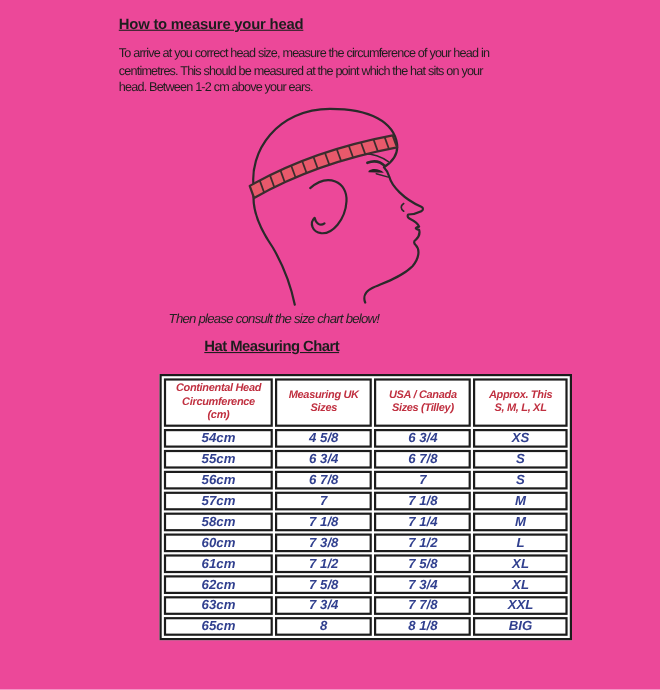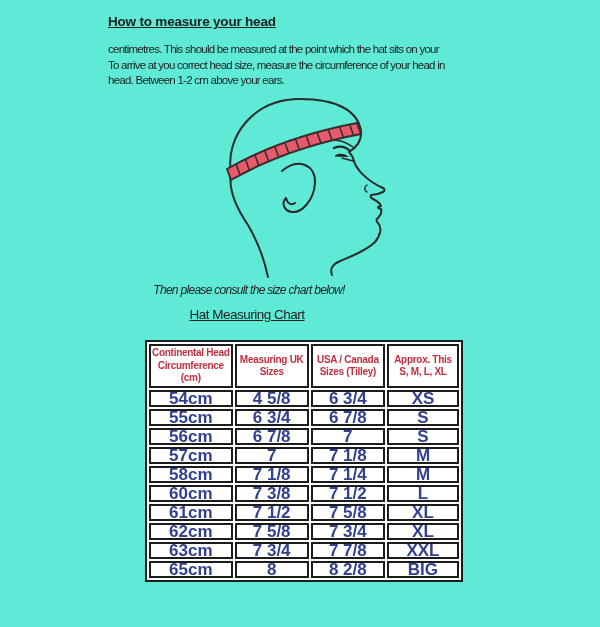--- a/index.html
+++ b/index.html
@@ -8,21 +8,21 @@
     --border-dark:#1c1c1c;
     --tape-pink:#e8596b;
     --tape-line:#3b2d2e;
     --ink:#1e1e1e;
   }
   *{margin:0;padding:0;box-sizing:border-box;}
   html,body{background:#fff;}
   .page{
     position:relative;
     width:600px;height:627px;
-    background:#5eead4;
+    background:#ec4899;
     overflow:hidden;
     font-family:"Liberation Sans", sans-serif;
     color:var(--ink);
   }
   .heading{
     position:absolute;left:108px;top:14px;
     font-size:13.5px;font-weight:bold;letter-spacing:-0.2px;
     text-decoration:underline;
   }
   .intro{
@@ -36,63 +36,64 @@
   }
   .caption{
     position:absolute;left:0;top:283px;width:498px;
     text-align:center;
     font-size:12px;font-style:italic;letter-spacing:-0.7px;
     color:#222;
   }
   .chart-title{
     position:absolute;left:0;top:307px;width:494px;
     text-align:center;
-    font-size:13.5px;font-weight:normal;letter-spacing:-0.5px;
+    font-size:13.5px;font-weight:bold;letter-spacing:-0.5px;
     text-decoration:underline;
   }
   table.size-table{
     position:absolute;left:145px;top:340px;
-    width:318px;
+    width:375px;
     table-layout:fixed;
     border-collapse:separate;
     border-spacing:2px;
     border:2px solid var(--border-dark);
     background:#fff;
+    font-style:italic;
   }
   table.size-table th,
   table.size-table td{
     border:2px solid var(--border-dark);
     text-align:center;
     vertical-align:middle;
     padding:0;
     background:#fff;
     overflow:hidden;
   }
   table.size-table th{
     color:var(--header-red);
     font-size:10px;font-weight:bold;letter-spacing:-0.3px;
     line-height:12.5px;
     height:44px;
   }
   table.size-table td{
     color:var(--data-navy);
-    font-size:17px;font-weight:bold;
+    font-size:12px;font-weight:bold;
     height:13px;line-height:13px;
   }
 </style>
 </head>
 <body>
 
 <div class="page">
 
   <div class="heading">How to measure your head</div>
 
   <div class="intro">
+    <div>To arrive at you correct head size, measure the circumference of your head in</div>
     <div>centimetres. This should be measured at the point which the hat sits on your</div>
-    <div>To arrive at you correct head size, measure the circumference of your head in</div>
     <div>head. Between 1-2 cm above your ears.</div>
   </div>
 
   <svg class="head-figure" viewBox="0 0 200 190" aria-hidden="true">
 
     <g fill="none" stroke="#2a2a2a" stroke-width="2" stroke-linecap="round" stroke-linejoin="round">
       <path d="M53,182
                C48,158 40,142 33,130
                C22,114 13,96 16,78
                C10,42 38,4 85,4
@@ -230,19 +231,19 @@
         </tr>
         <tr>
           <td>63cm</td>
           <td>7 3/4</td>
           <td>7 7/8</td>
           <td>XXL</td>
         </tr>
         <tr>
           <td>65cm</td>
           <td>8</td>
-          <td>8 2/8</td>
+          <td>8 1/8</td>
           <td>BIG</td>
         </tr>
       </tbody>
   </table>
 
 </div>
 
 </body></html>

